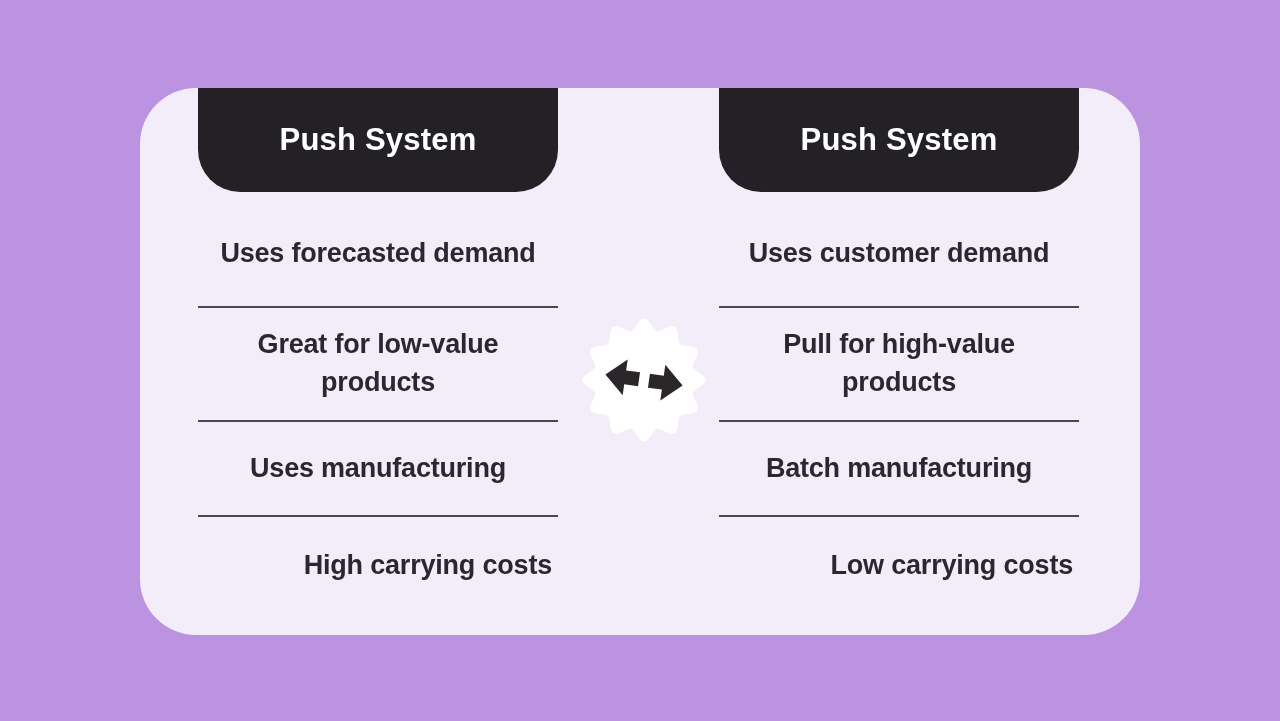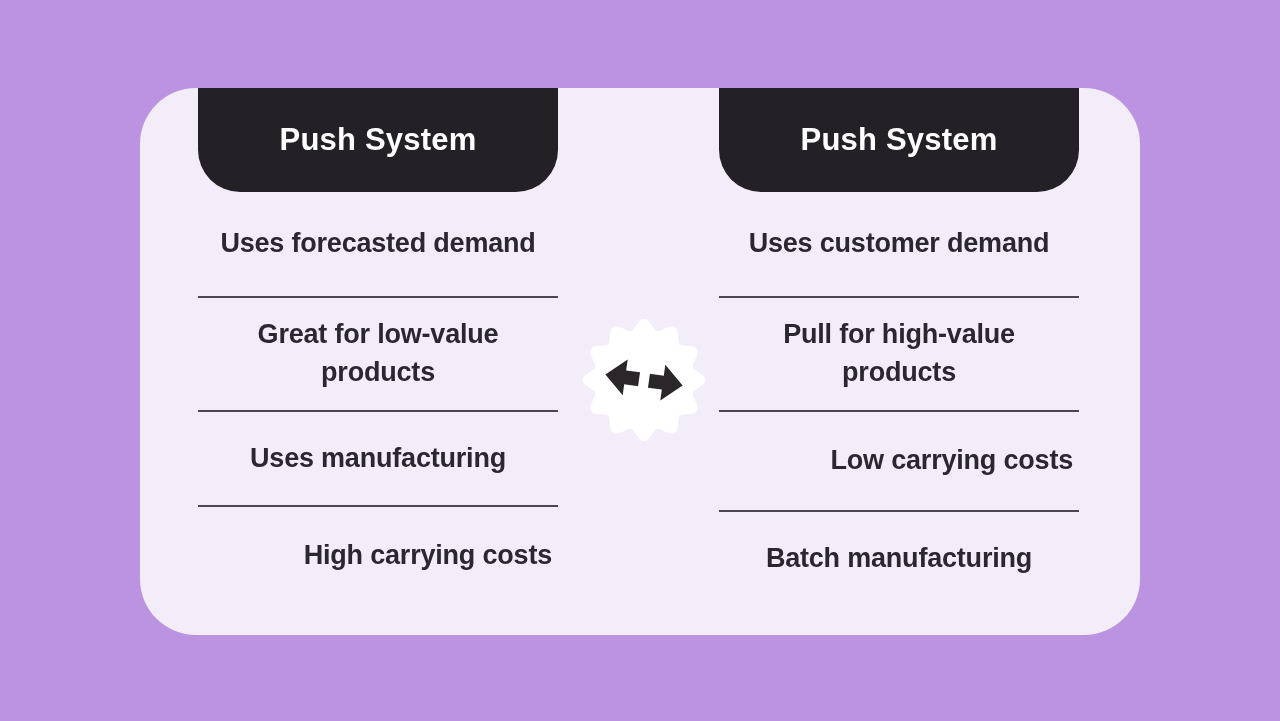--- a/index.html
+++ b/index.html
@@ -59,21 +59,21 @@
     align-items:center;
     justify-content:center;
     text-align:center;
     color: var(--row-text);
     font-size:27px;
     font-weight:700;
     line-height:1.4;
     letter-spacing:-0.2px;
     padding:0 6px;
   }
-  .row-1{ height:104px; }
+  .row-1{ height:104px;margin-top:10px; }
   .row-2{ height:114px; border-top:2px solid var(--divider); }
   .row-3{ height:95px;  border-top:2px solid var(--divider); }
   .row-4{ height:100px; border-top:2px solid var(--divider);justify-content:flex-end; }
   .badge{
     position:absolute;
     left:440px; top:228px;
     width:128px; height:128px;
   }
   .badge svg{ display:block; width:128px; height:128px; }
 </style>
@@ -104,25 +104,25 @@
     <div class="column right">
       <div class="header-pill">
         <span>Push System</span>
       </div>
       <div class="row row-1">
         <span>Uses customer demand</span>
       </div>
       <div class="row row-2">
         <span>Pull for high-value products</span>
       </div>
+      <div class="row row-3">
+        <span>Batch manufacturing</span>
+      </div>
       <div class="row row-4">
         <span>Low carrying costs</span>
-      </div>
-      <div class="row row-3">
-        <span>Batch manufacturing</span>
       </div>
     </div>
 
     <div class="badge">
       <svg viewBox="0 0 128 128" aria-hidden="true">
         <path id="scallop" fill="#ffffff" d="M125.5 64.0L124.7 66.7L122.5 69.1L119.5 71.3L116.4 73.2L114.0 75.1L112.8 77.1L112.9 79.4L114.0 82.2L115.7 85.4L117.2 88.8L117.9 92.1L117.3 94.8L115.2 96.6L112.1 97.7L108.4 98.1L104.8 98.2L101.8 98.6L99.7 99.7L98.6 101.8L98.2 104.8L98.1 108.4L97.7 112.1L96.6 115.2L94.8 117.3L92.1 117.9L88.8 117.2L85.4 115.7L82.2 114.0L79.4 112.9L77.1 112.8L75.1 114.0L73.2 116.4L71.3 119.5L69.1 122.5L66.7 124.7L64.0 125.5L61.3 124.7L58.9 122.5L56.7 119.5L54.8 116.4L52.9 114.0L50.9 112.8L48.6 112.9L45.8 114.0L42.6 115.7L39.2 117.2L35.9 117.9L33.3 117.3L31.4 115.2L30.3 112.1L29.9 108.4L29.8 104.8L29.4 101.8L28.3 99.7L26.2 98.6L23.2 98.2L19.6 98.1L15.9 97.7L12.8 96.6L10.7 94.8L10.1 92.1L10.8 88.8L12.3 85.4L14.0 82.2L15.1 79.4L15.2 77.1L14.0 75.1L11.6 73.2L8.5 71.3L5.5 69.1L3.3 66.7L2.5 64.0L3.3 61.3L5.5 58.9L8.5 56.7L11.6 54.8L14.0 52.9L15.2 50.9L15.1 48.6L14.0 45.8L12.3 42.6L10.8 39.2L10.1 35.9L10.7 33.2L12.8 31.4L15.9 30.3L19.6 29.9L23.2 29.8L26.2 29.4L28.3 28.3L29.4 26.2L29.8 23.2L29.9 19.6L30.3 15.9L31.4 12.8L33.2 10.7L35.9 10.1L39.2 10.8L42.6 12.3L45.8 14.0L48.6 15.1L50.9 15.2L52.9 14.0L54.8 11.6L56.7 8.5L58.9 5.5L61.3 3.3L64.0 2.5L66.7 3.3L69.1 5.5L71.3 8.5L73.2 11.6L75.1 14.0L77.1 15.2L79.4 15.1L82.2 14.0L85.4 12.3L88.8 10.8L92.1 10.1L94.8 10.7L96.6 12.8L97.7 15.9L98.1 19.6L98.2 23.2L98.6 26.2L99.7 28.3L101.8 29.4L104.8 29.8L108.4 29.9L112.1 30.3L115.2 31.4L117.3 33.2L117.9 35.9L117.2 39.2L115.7 42.6L114.0 45.8L112.9 48.6L112.8 50.9L114.0 52.9L116.4 54.8L119.5 56.7L122.5 58.9L124.7 61.3L125.5 64.0Z"></path>
         <g fill="#2a2629" transform="rotate(8 64 64)">
           <path transform="translate(25,44)" d="M0 20 L20 2 L20 13 L34 13 L34 27 L20 27 L20 38 Z"></path>
           <path transform="translate(25,44)" d="M78 20 L58 2 L58 13 L44 13 L44 27 L58 27 L58 38 Z"></path>
         </g>

